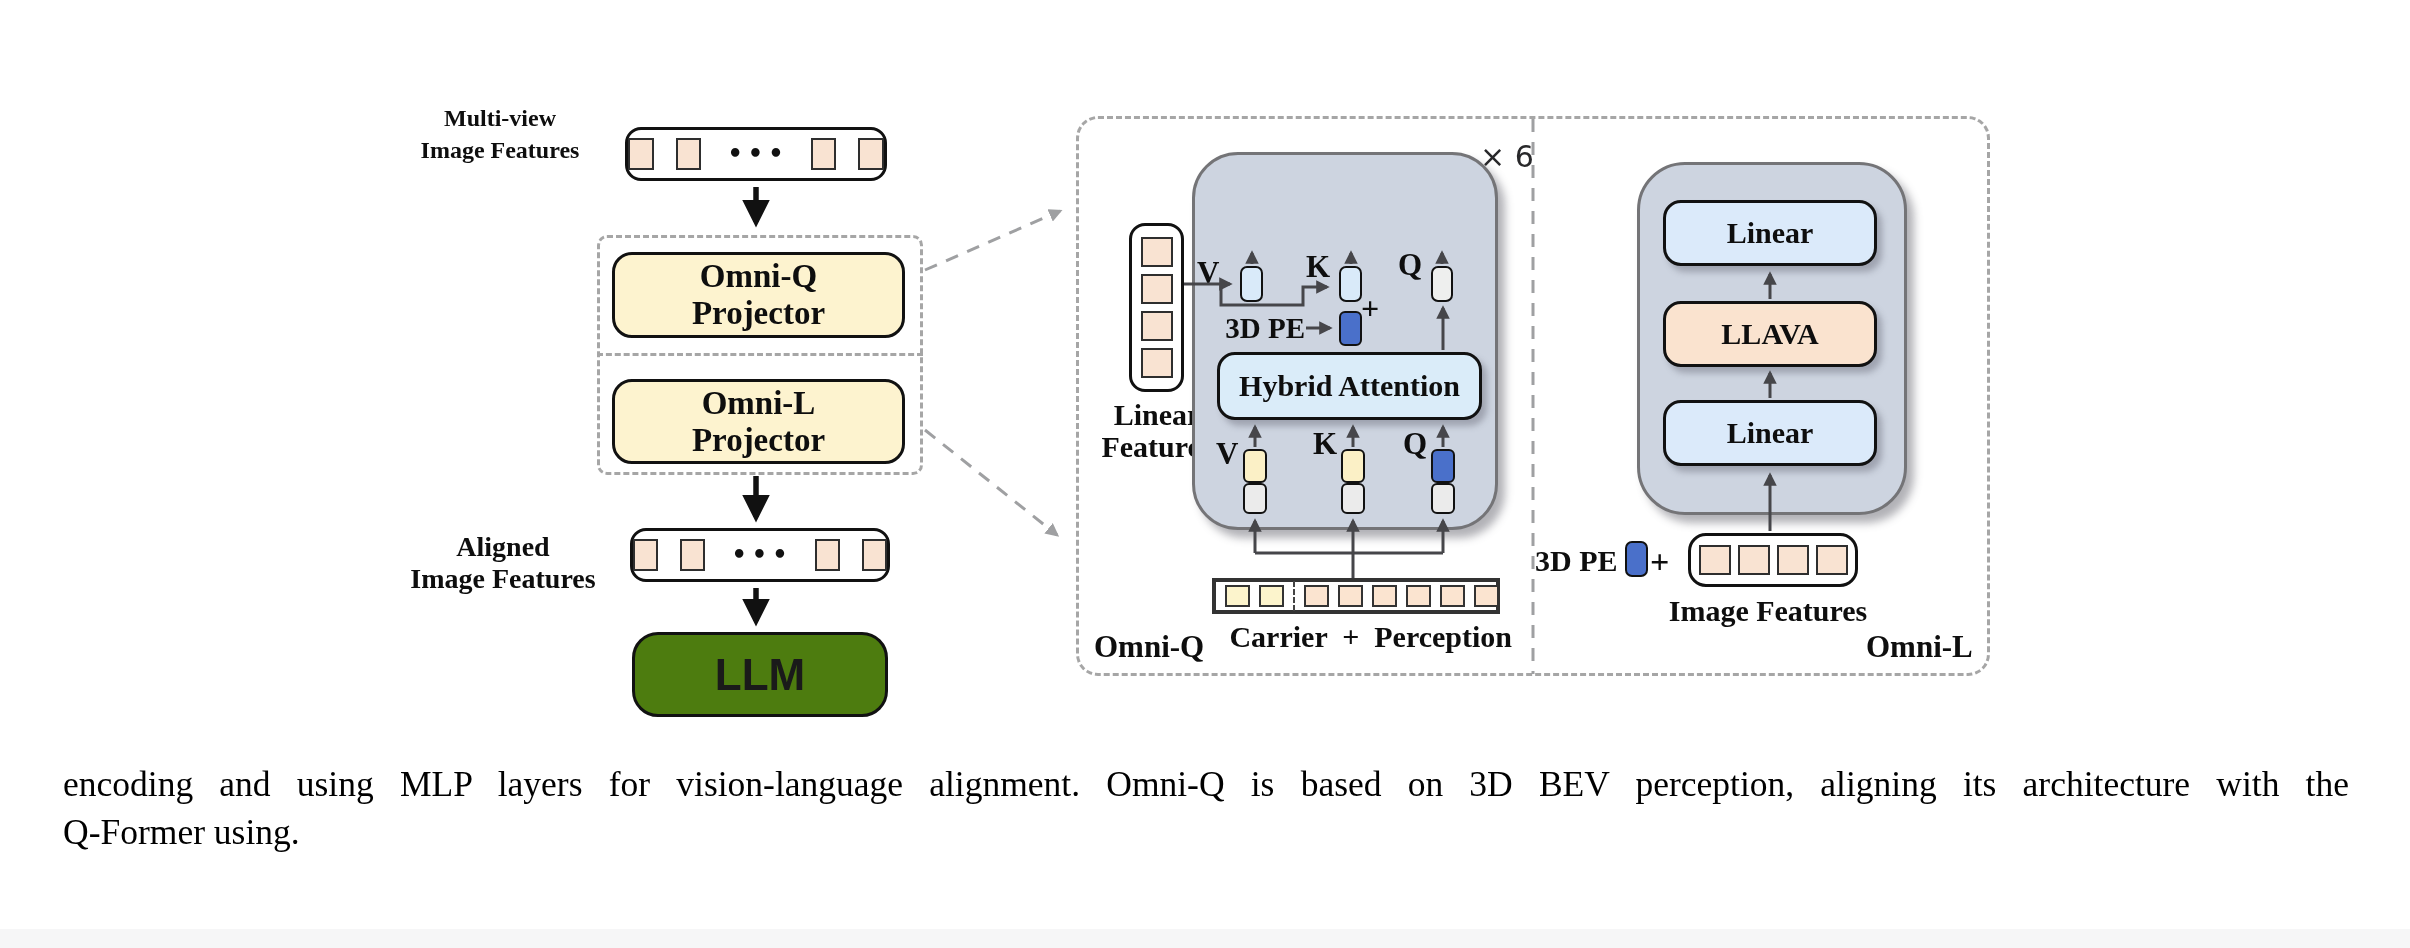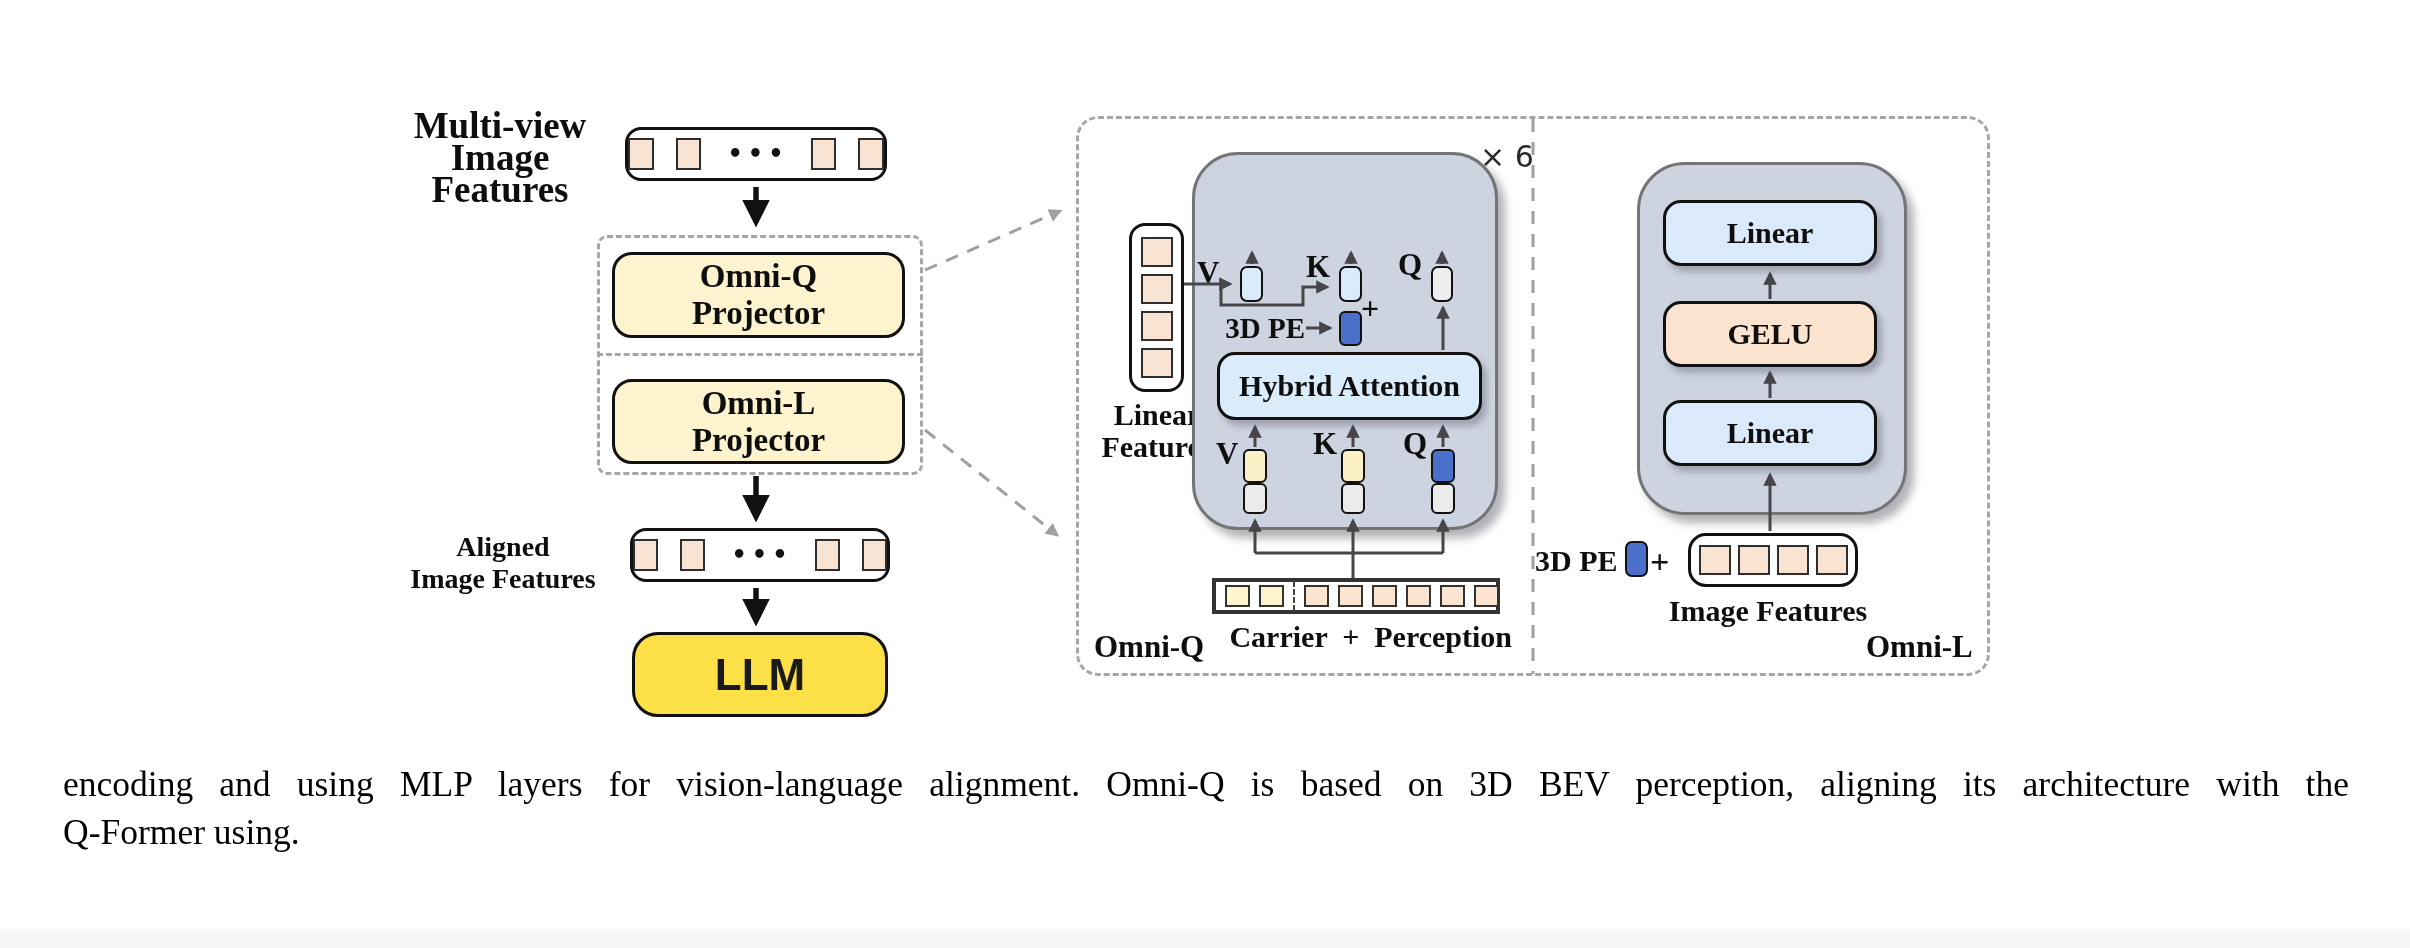--- a/index.html
+++ b/index.html
@@ -8,21 +8,21 @@
   .abs{position:absolute;box-sizing:border-box;}
   .serifb{font-family:"Liberation Serif","DejaVu Serif",serif;font-weight:700;color:#0e0e0e;}
   .center{text-align:center;}
   .line{display:block;}
   
   .rowbox{background:#ffffff;border:3px solid #111;border-radius:16px;display:flex;align-items:center;justify-content:center;gap:22px;}
   .sq{width:32px;height:32px;background:#f9e3d2;border:2.5px solid #2e2e2e;box-sizing:border-box;}
   .dots{font-family:"DejaVu Sans",sans-serif;font-weight:700;font-size:24px;letter-spacing:5px;color:#111;padding-left:4px;}
   .dashedbox{border:3px dashed #a6a6a6;border-radius:10px;}
   .yellowbox{background:#fdf3cf;border:3px solid #111;border-radius:20px;display:flex;flex-direction:column;align-items:center;justify-content:center;font-size:33px;line-height:37px;}
-  .llmbox{background:#fde047;border:3.5px solid #111;border-radius:26px;display:flex;align-items:center;justify-content:center;
+  .llmbox{background:#4d7c0f;border:3.5px solid #111;border-radius:26px;display:flex;align-items:center;justify-content:center;
           font-family:"Liberation Sans","DejaVu Sans",sans-serif;font-weight:700;font-size:44px;color:#1a1a1a;}
   .panel{border:3px dashed #a6a6a6;border-radius:22px;}
   .graybox{background:#cdd4e0;border:3px solid #747477;border-radius:46px;box-shadow:7px 8px 8px rgba(85,85,95,.45);}
   .attn{border:3px solid #111;border-radius:18px;display:flex;align-items:center;justify-content:center;font-size:30px;box-shadow:5px 6px 6px rgba(75,75,90,.35);}
   .tok{border:2.5px solid #111;border-radius:7px;}
   .stackbox{background:#fff;border:3px solid #111;border-radius:16px;display:flex;flex-direction:column;align-items:center;justify-content:center;gap:7px;}
   .vsq{width:32px;height:30px;background:#f9e3d2;border:2.5px solid #2e2e2e;box-sizing:border-box;}
   .carrierbar{background:#fff;border:4px solid #333;display:flex;align-items:center;gap:9px;padding:0 9px;}
   .csq{width:25px;height:22px;border:2.5px solid #333;box-sizing:border-box;flex:none;}
   .cdash{width:0;height:30px;border-left:2px dashed #444;flex:none;}
@@ -30,21 +30,21 @@
   .just{text-align:justify;text-align-last:justify;}
   .x6{font-family:"DejaVu Sans","Liberation Sans",sans-serif;font-weight:400;font-size:30px;color:#28282a;white-space:pre;}
   .pre{white-space:pre;text-align:right;}
   svg.overlay{position:absolute;left:0;top:0;pointer-events:none;z-index:6;}
 </style>
 </head>
 <body>
 
 <div class="canvas">
 
-  <div class="abs serifb center" style="left:393px;top:110px;width:214px;font-size:37px;line-height:32px;">
+  <div class="abs serifb center" style="left:393px;top:102px;width:214px;font-size:24px;line-height:32px;">
     <span class="line">Multi-view</span>
     <span class="line">Image Features</span>
   </div>
 
   <div class="abs rowbox" style="left:625px;top:127px;width:262px;height:54px;">
     <span class="sq"></span>
     <span class="sq"></span>
     <span class="dots">•••</span>
     <span class="sq"></span>
     <span class="sq"></span>
@@ -138,21 +138,21 @@
   <div class="abs serifb center pre" style="left:1212px;top:620px;width:300px;font-size:30px;">Carrier  +  Perception</div>
 
   <div class="abs serifb" style="left:1094px;top:629px;font-size:31px;">Omni-Q</div>
 
   <div class="abs graybox" style="left:1637px;top:162px;width:270px;height:353px;border-radius:48px;"></div>
 
   <div class="abs serifb attn" style="left:1663px;top:200px;width:214px;height:66px;background:#dbeafa;z-index:3;">
     <span>Linear</span>
   </div>
   <div class="abs serifb attn" style="left:1663px;top:301px;width:214px;height:66px;background:#fae3cf;z-index:3;">
-    <span>GELU</span>
+    <span>LLAVA</span>
   </div>
   <div class="abs serifb attn" style="left:1663px;top:400px;width:214px;height:66px;background:#dbeafa;z-index:3;">
     <span>Linear</span>
   </div>
 
   <div class="abs serifb" style="left:1535px;top:544px;font-size:30px;">3D PE</div>
   <div class="abs tok" style="left:1625px;top:541px;width:23px;height:36px;background:#4a70ca;"></div>
   <div class="abs serifb" style="left:1650px;top:543px;font-size:34px;">+</div>
 
   <div class="abs rowbox" style="left:1688px;top:533px;width:170px;height:54px;gap:7px;border-radius:18px;">

